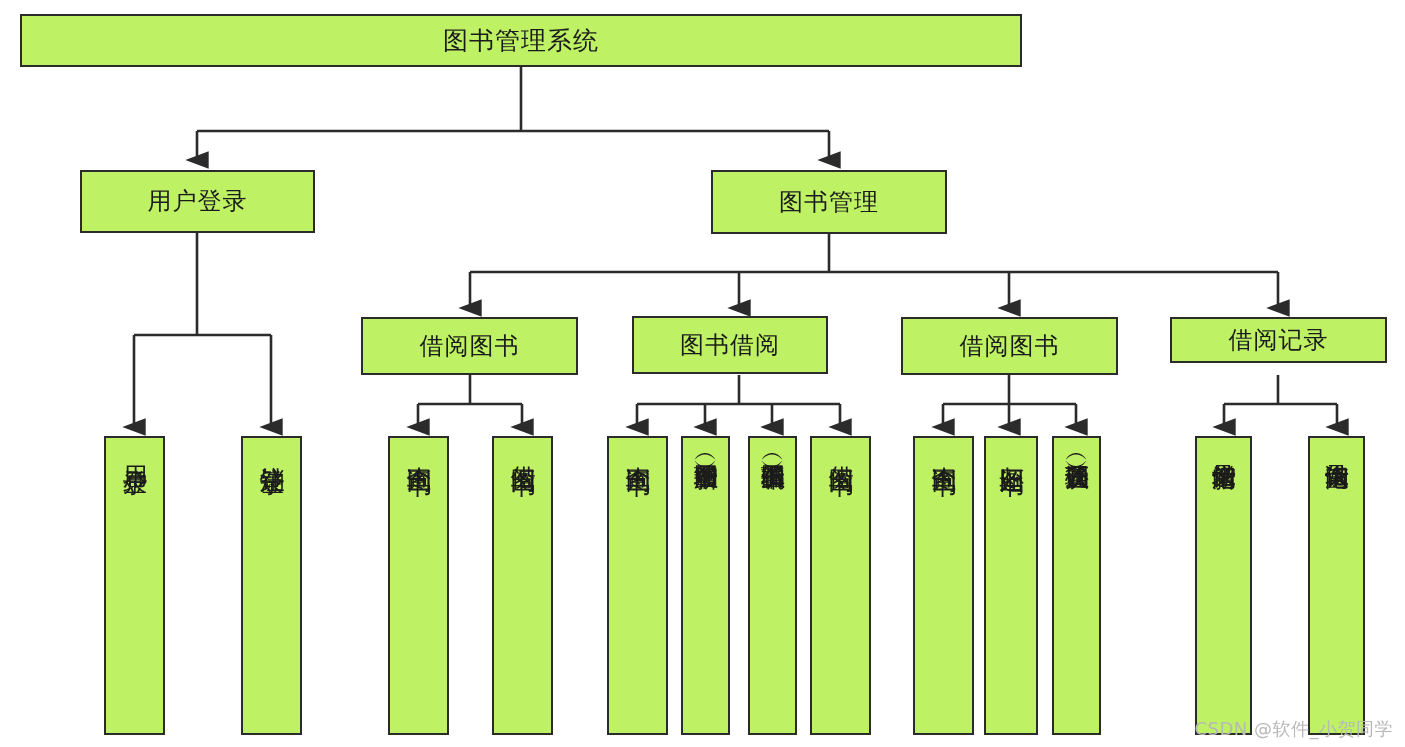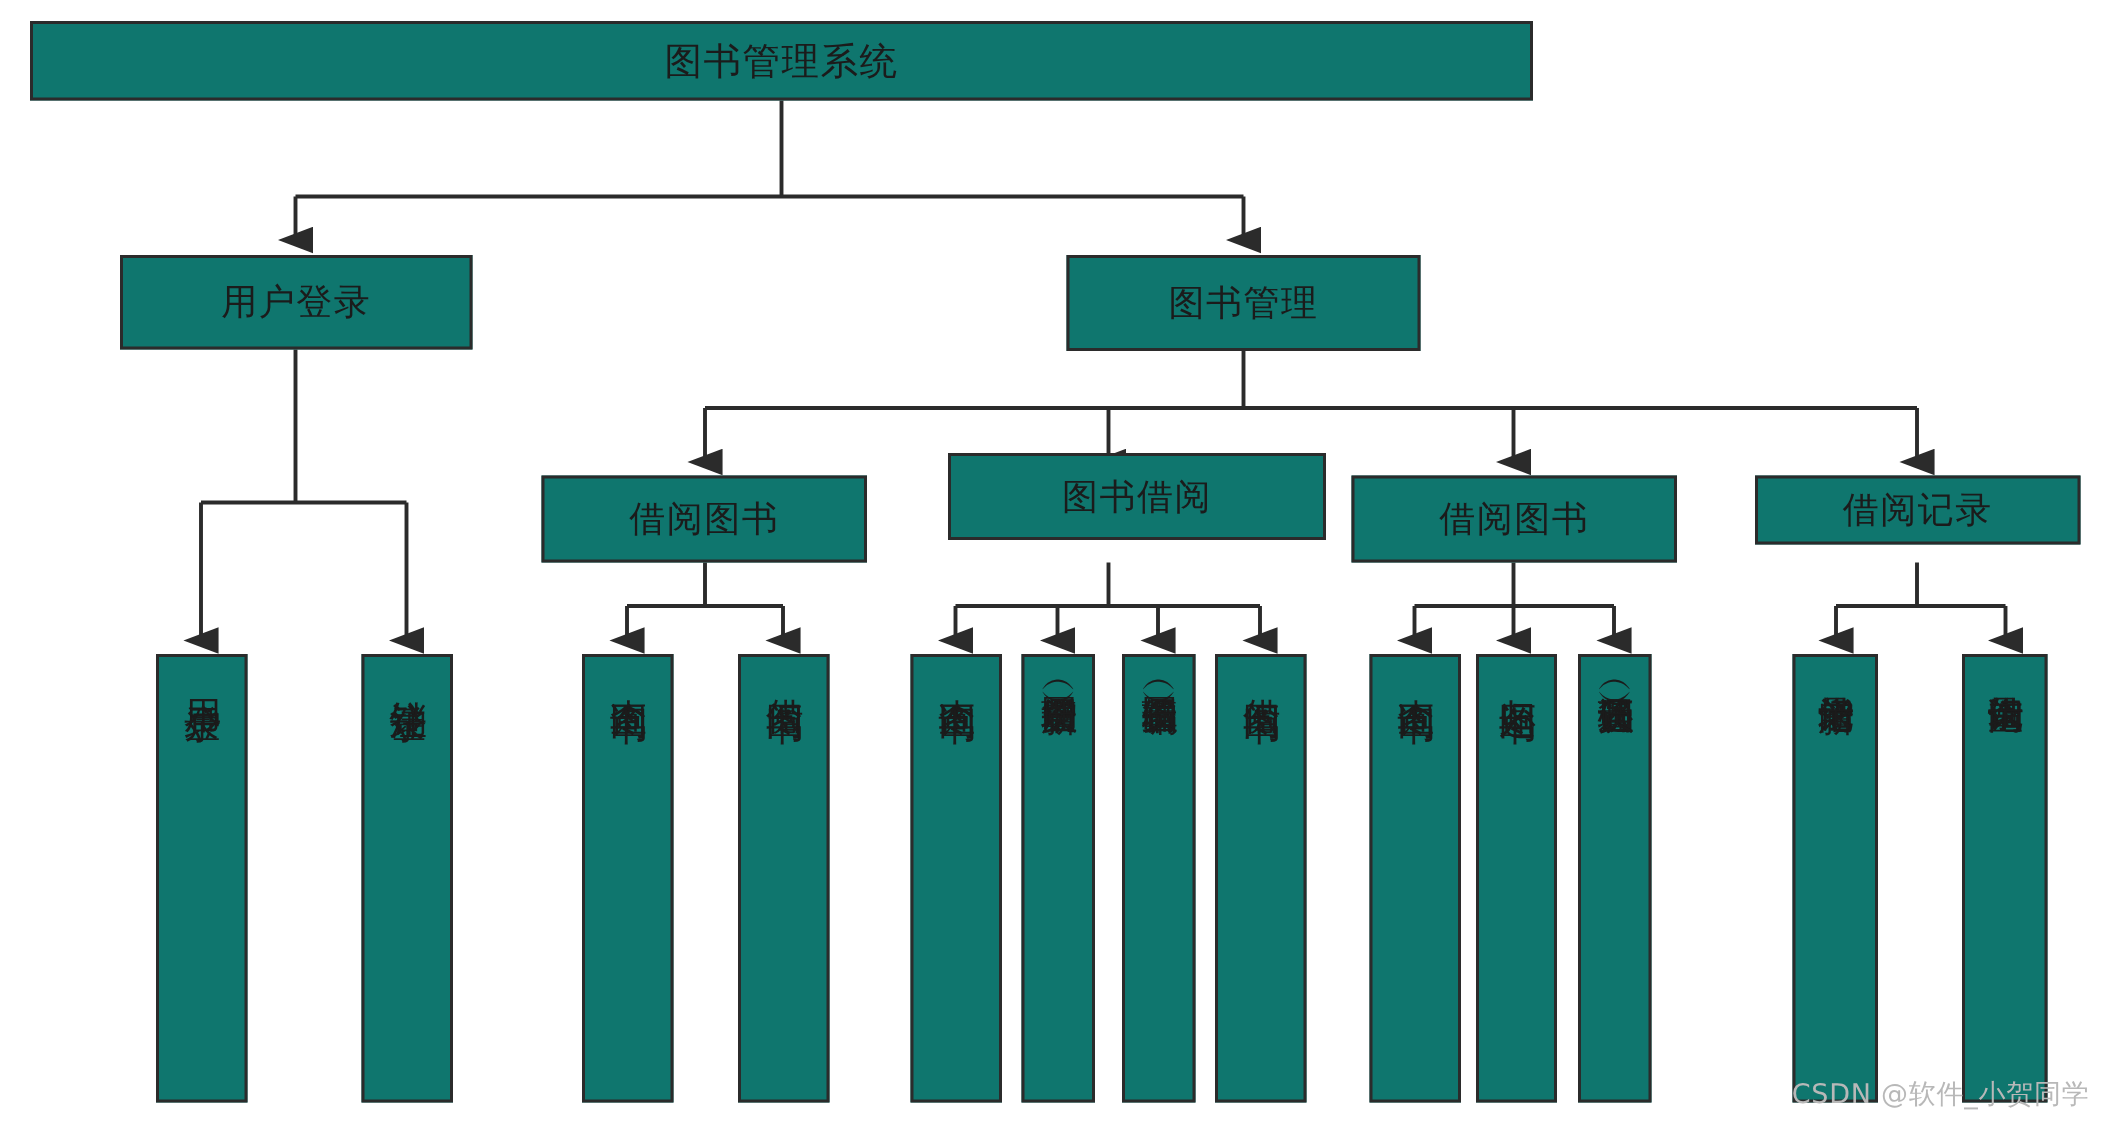--- a/index.html
+++ b/index.html
@@ -22,21 +22,21 @@
     position: absolute;
     left: 0;
     top: 0;
     width: 1405px;
     height: 747px;
     pointer-events: none;
   }
   .node {
     position: absolute;
     box-sizing: border-box;
-    background: #0f766e;
+    background: #bef264;
     border: 2px solid #2b2b2b;
     display: flex;
     align-items: center;
     justify-content: center;
     color: #1b1b1b;
   }
   .node-label {
     display: block;
     text-align: center;
     line-height: 1.18;
@@ -139,21 +139,21 @@
   <div class="node horizontal" style="left:80px; top:170px; width:235px; height:63px;">
     <span class="node-label">用户登录</span>
   </div>
   <div class="node horizontal" style="left:711px; top:170px; width:236px; height:64px;">
     <span class="node-label">图书管理</span>
   </div>
 
   <div class="node horizontal" style="left:361px; top:317px; width:217px; height:58px;">
     <span class="node-label">借阅图书</span>
   </div>
-  <div class="node horizontal" style="left:632px; top:302px; width:252px; height:58px;">
+  <div class="node horizontal" style="left:632px; top:316px; width:196px; height:58px;">
     <span class="node-label">图书借阅</span>
   </div>
   <div class="node horizontal" style="left:901px; top:317px; width:217px; height:58px;">
     <span class="node-label">借阅图书</span>
   </div>
   <div class="node horizontal" style="left:1170px; top:317px; width:217px; height:46px;">
     <span class="node-label">借阅记录</span>
   </div>
 
   <div class="node vertical" style="left:104px; top:436px; width:61px; height:299px;">

